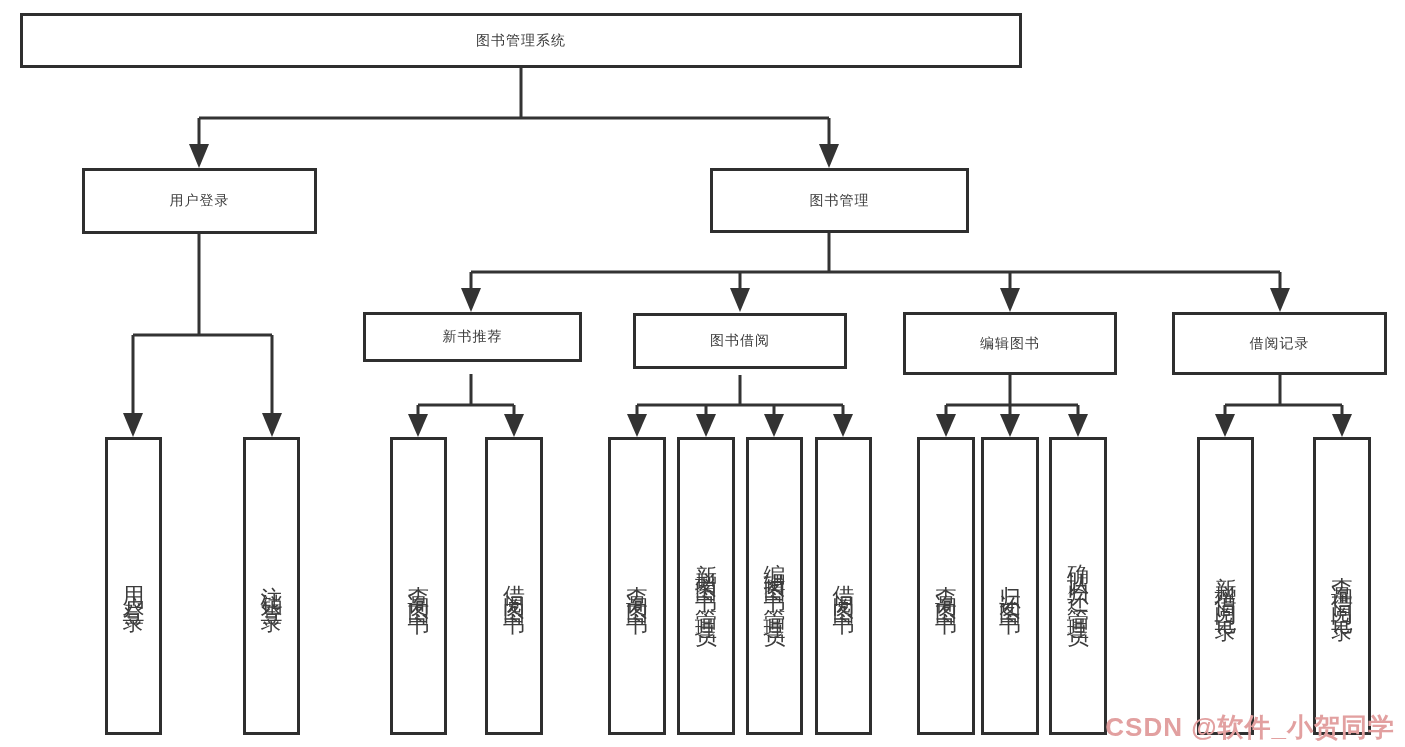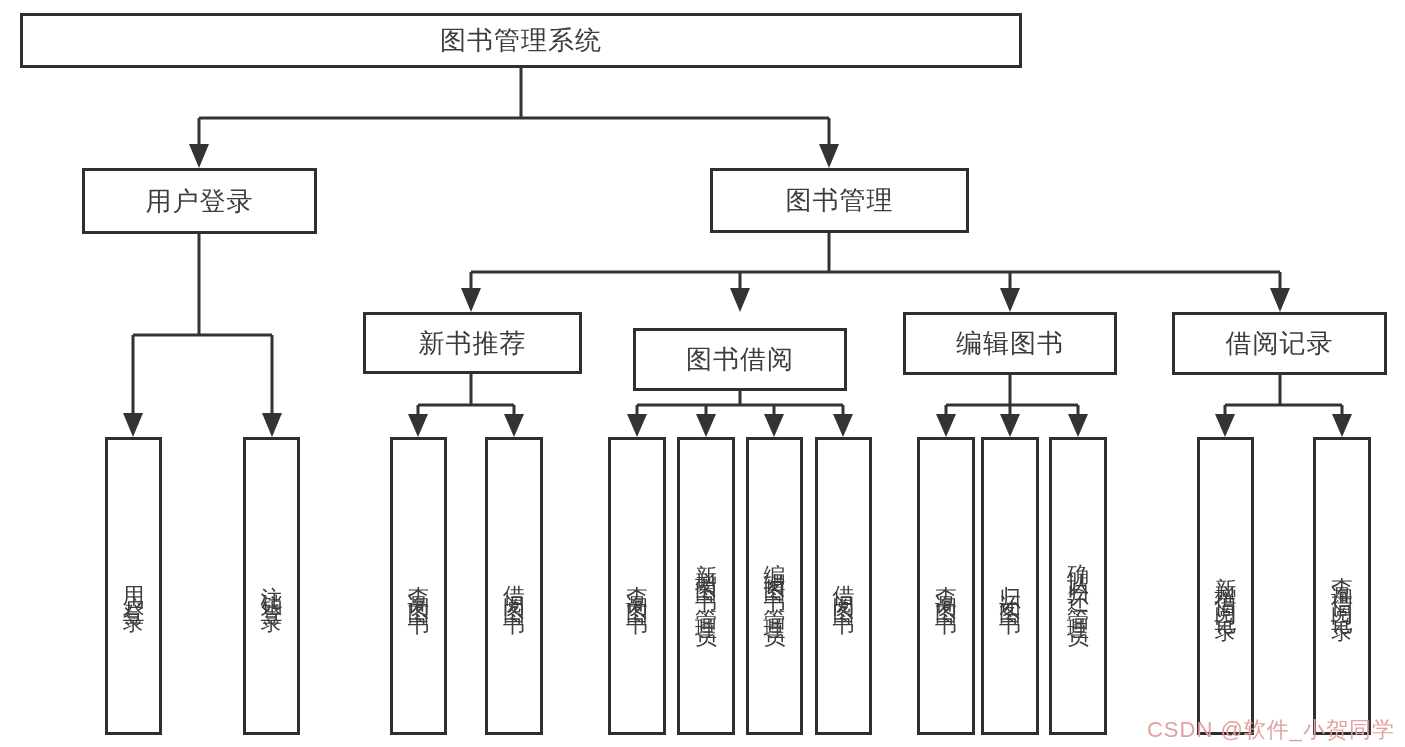--- a/index.html
+++ b/index.html
@@ -16,25 +16,25 @@
   }
   .connectors{position:absolute;left:0;top:0;width:1405px;height:747px;z-index:0;}
   .ln{fill:none;stroke:var(--line);stroke-width:3;}
   .ah{fill:var(--line);stroke:none;}
   .box{
     position:absolute;background:var(--background);
     border:3px solid var(--box-border);box-sizing:border-box;
     display:flex;align-items:center;justify-content:center;
     color:var(--text);z-index:1;
   }
-  .box.h span{font-size:26px;letter-spacing:1px;white-space:nowrap;}
+  .box.h span{font-size:14px;letter-spacing:1px;white-space:nowrap;}
   .box.v span{writing-mode:vertical-rl;font-size:22px;letter-spacing:9px;white-space:nowrap;}
   .watermark{
     position:absolute;right:10px;bottom:2px;z-index:2;
-    font-size:22px;letter-spacing:1px;color:var(--watermark);
+    font-size:26px;letter-spacing:1px;color:var(--watermark);font-weight:bold;
   }
 </style>
 </head>
 <body>
 
 <div class="canvas">
 
   <svg class="connectors" viewBox="0 0 1405 747" xmlns="http://www.w3.org/2000/svg">
 
     <path class="ln" d="M521 68 V118 M199 118 H829 M199 118 V145 M829 118 V145"></path>
@@ -75,24 +75,24 @@
     <span>图书管理系统</span>
   </div>
 
   <div class="box h" style="left:82px;top:168px;width:235px;height:66px">
     <span>用户登录</span>
   </div>
   <div class="box h" style="left:710px;top:168px;width:259px;height:65px">
     <span>图书管理</span>
   </div>
 
-  <div class="box h" style="left:363px;top:312px;width:219px;height:62px">
+  <div class="box h" style="left:363px;top:312px;width:219px;height:50px">
     <span>新书推荐</span>
   </div>
-  <div class="box h" style="left:633px;top:328px;width:214px;height:63px">
+  <div class="box h" style="left:633px;top:313px;width:214px;height:56px">
     <span>图书借阅</span>
   </div>
   <div class="box h" style="left:903px;top:312px;width:214px;height:63px">
     <span>编辑图书</span>
   </div>
   <div class="box h" style="left:1172px;top:312px;width:215px;height:63px">
     <span>借阅记录</span>
   </div>
 
   <div class="box v" style="left:105px;top:437px;width:57px;height:298px">

